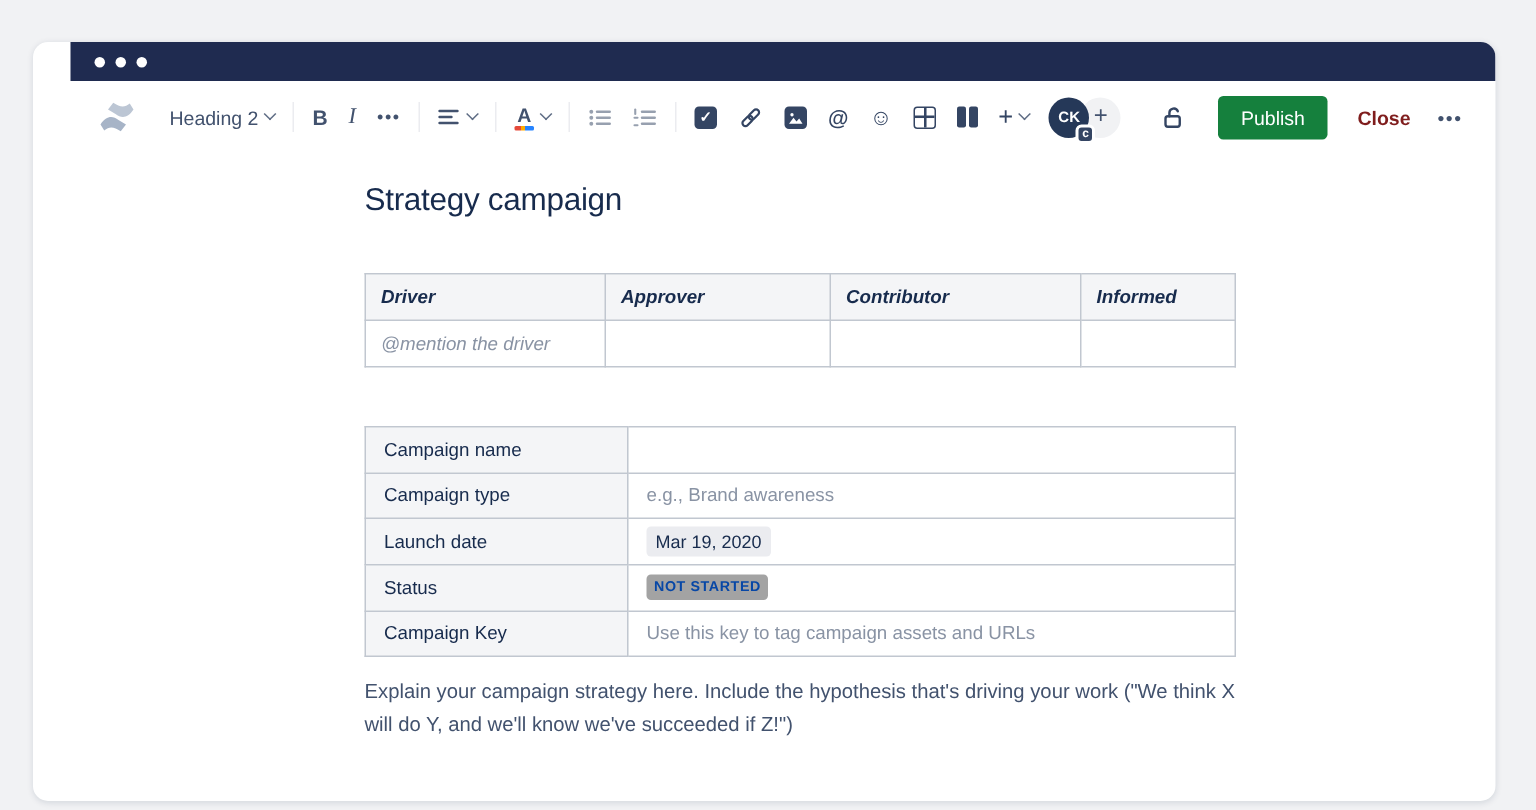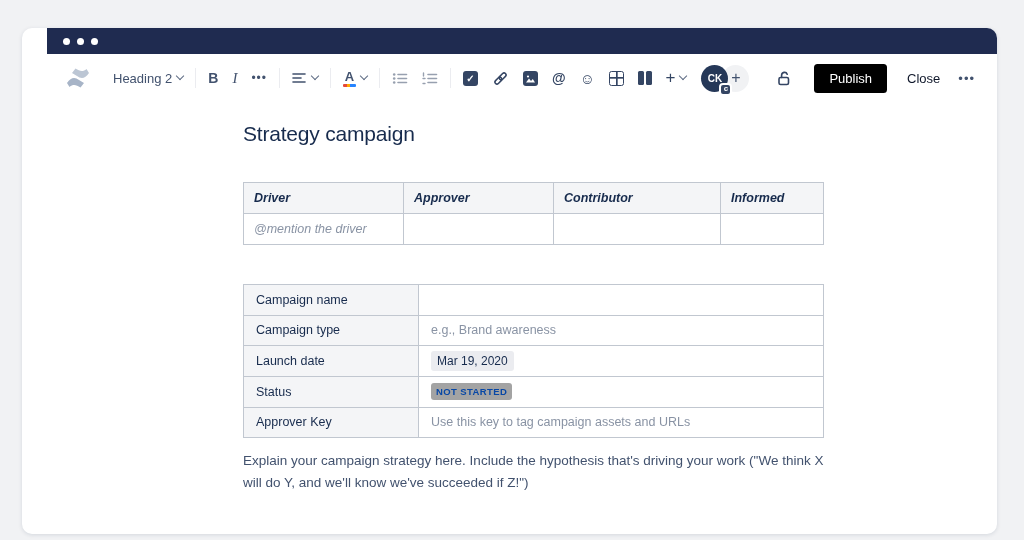--- a/index.html
+++ b/index.html
@@ -80,27 +80,28 @@
     border-radius:4px; color:#fff; font-size:8px; font-weight:700;
     display:flex; align-items:center; justify-content:center; line-height:1;
   }
   .invite-btn {
     width:27px; height:27px; border-radius:50%; background:#F1F2F4; border:none;
     color:#42526E; font-size:16px; display:flex; align-items:center; justify-content:center;
     margin-left:-6px; z-index:1;
   }
   .lock-btn { margin-left:26px; background:none; border:none; display:flex; }
   .publish-btn {
-    margin-left:22px; background:#000000; color:#fff; border:none;
+    margin-left:22px; background:#15803d; color:#fff; border:none;
     font-size:13px; font-weight:500; padding:7px 15px; border-radius:3.5px;
     font-family:"Liberation Sans", sans-serif;
   }
   .close-btn {
-    margin-left:20px; background:none; border:none; color:#0f172a; font-size:13px;
+    margin-left:20px; background:none; border:none; color:#7f1d1d; font-size:13px;
     font-family:"Liberation Sans", sans-serif;
+    font-weight:bold;
   }
   .overflow-btn { margin-left:18px; background:none; border:none; color:#42526E;
     font-size:13px; letter-spacing:1px; }
 
   
   .content { padding:20px 0 0 196px; width:100%; }
   .page-title { font-size:21px; font-weight:500; color:#172B4D; letter-spacing:-0.2px; }
 
   table { border-collapse:collapse; table-layout:fixed; }
   .raci-table { margin-top:36px; width:580px;font-style:italic; }
@@ -352,21 +353,21 @@
             <span class="date-lozenge">Mar 19, 2020</span>
           </td>
         </tr>
         <tr>
           <td class="lbl">Status</td>
           <td class="val">
             <span class="status-badge">NOT STARTED</span>
           </td>
         </tr>
         <tr>
-          <td class="lbl">Approver Key</td>
+          <td class="lbl">Campaign Key</td>
           <td class="val">
             <span class="placeholder">Use this key to tag campaign assets and URLs</span>
           </td>
         </tr>
       </tbody>
     </table>
 
     <p class="strategy-para">Explain your campaign strategy here. Include the hypothesis that's driving your work ("We think X will do Y, and we'll know we've succeeded if Z!")</p>
   </div>
 

